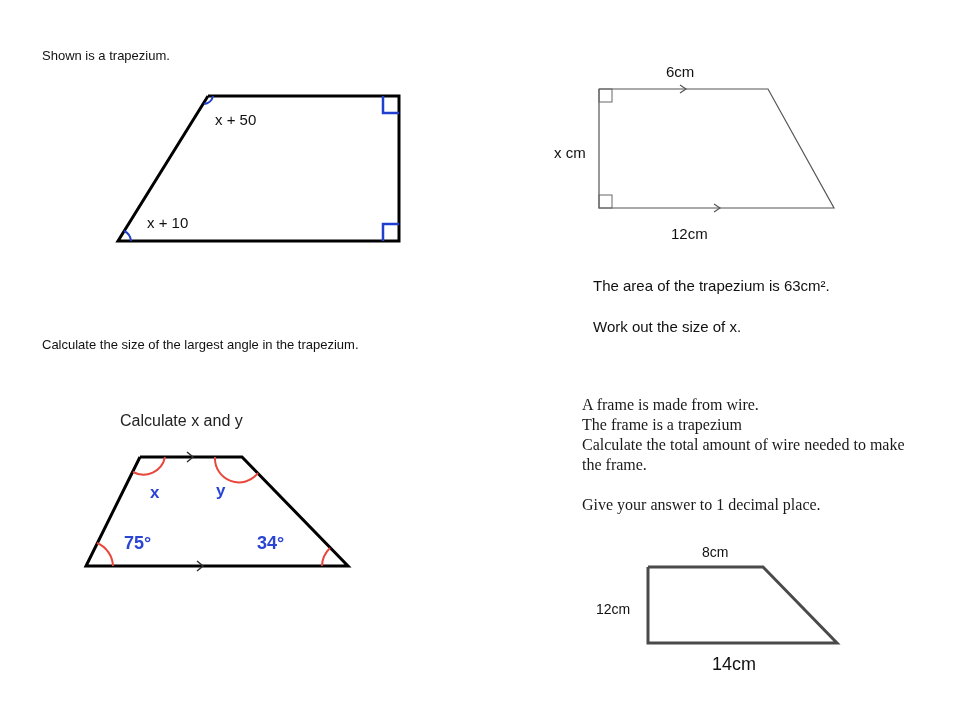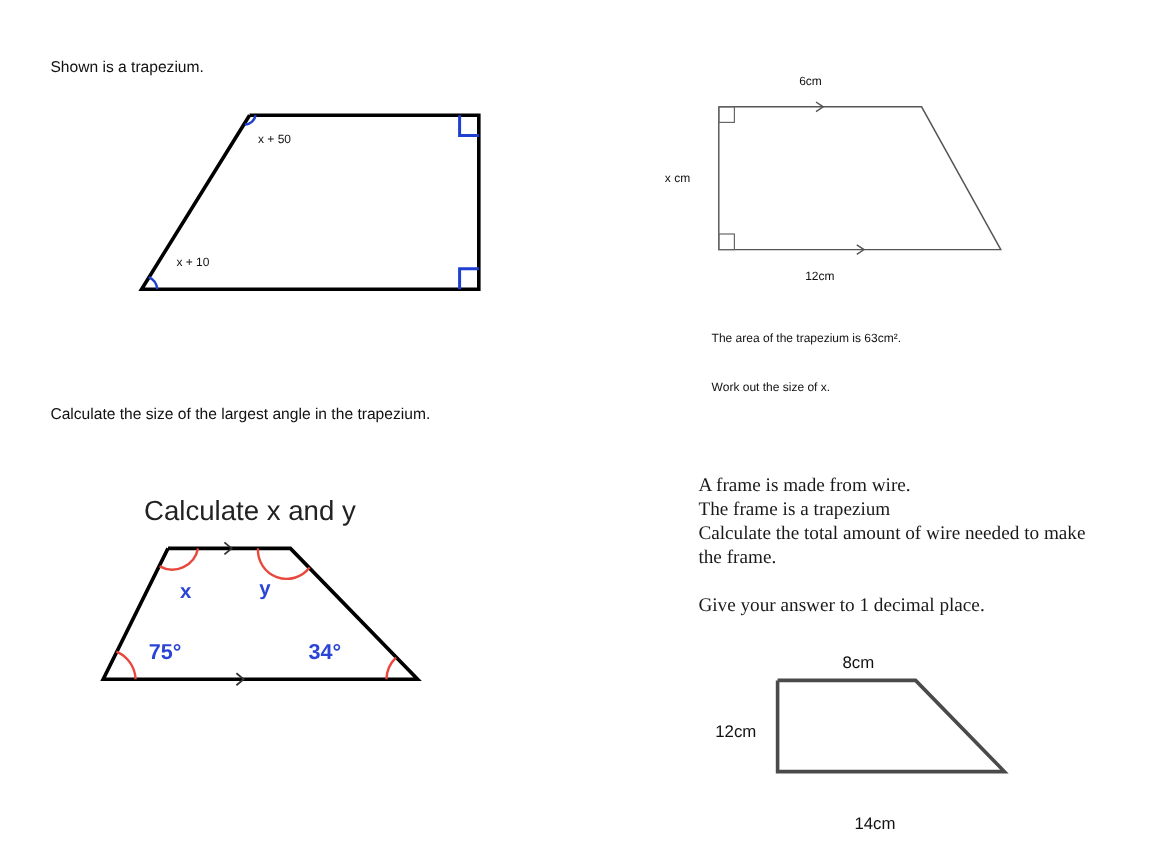--- a/index.html
+++ b/index.html
@@ -2,21 +2,21 @@
 <html><head>
   <meta charset="utf-8">
   <style>
     html, body { margin: 0; padding: 0; }
     body {
       width: 960px; height: 720px; background: #ffffff; position: relative; overflow: hidden;
       font-family: "Liberation Sans", sans-serif; color: #111;
     }
     .abs { position: absolute; white-space: nowrap; }
     .sans13 { font-family: "Liberation Sans", sans-serif; font-size: 13px; }
-    .sans15 { font-family: "Liberation Sans", sans-serif; font-size: 10px; }
+    .sans15 { font-family: "Liberation Sans", sans-serif; font-size: 15px; }
     .serif15 { font-family: "Liberation Serif", serif; font-size: 16px; line-height: 20px; color: #1a1a1a; }
     svg.fig { position: absolute; left: 0; top: 0; }
   </style>
 </head>
 <body>
 
 <div class="abs sans13" style="left:42px; top:48px;">Shown is a trapezium.</div>
 
 <svg class="fig" width="960" height="720">
 
@@ -56,29 +56,29 @@
 <div class="abs sans15" style="left:215px; top:111px;text-align:center;">x + 50</div>
 <div class="abs sans15" style="left:147px; top:214px;">x + 10</div>
 <div class="abs sans13" style="left:42px; top:293px;margin-top:44px;">Calculate the size of the largest angle in the trapezium.</div>
 
 <div class="abs sans15" style="left:666px; top:63px;">6cm</div>
 <div class="abs sans15" style="left:554px; top:144px;">x cm</div>
 <div class="abs sans15" style="left:671px; top:225px;">12cm</div>
 <div class="abs sans15" style="left:593px; top:277px;">The area of the trapezium is 63cm².</div>
 <div class="abs sans15" style="left:593px; top:318px;">Work out the size of x.</div>
 
-<div class="abs" style="left:120px; top:412px; font-size:23px; color:#222;">Calculate x and y</div>
+<div class="abs" style="left:120px; top:412px; font-size:16px; color:#222;">Calculate x and y</div>
 <div class="abs" style="left:150px; top:483px; font-size:17px; color:#2a44d6; font-weight:bold;">x</div>
 <div class="abs" style="left:216px; top:481px; font-size:17px; color:#2a44d6; font-weight:bold;">y</div>
 <div class="abs" style="left:124px; top:533px; font-size:18px; color:#2a44d6; font-weight:bold;">75°</div>
 <div class="abs" style="left:257px; top:533px; font-size:18px; color:#2a44d6; font-weight:bold;">34°</div>
 
 <div class="abs serif15" style="left:582px; top:395px;">
   <div>A frame is made from wire.</div>
   <div>The frame is a trapezium</div>
   <div>Calculate the total amount of wire needed to make</div>
   <div>the frame.</div>
 </div>
 <div class="abs serif15" style="left:582px; top:495px;">Give your answer to 1 decimal place.</div>
 
 <div class="abs" style="left:702px; top:544px; font-size:14px;">8cm</div>
 <div class="abs" style="left:596px; top:601px; font-size:14px;">12cm</div>
-<div class="abs" style="left:712px; top:654px; font-size:14px;margin-top:24px;">14cm</div>
+<div class="abs" style="left:712px; top:654px; font-size:18px;">14cm</div>
 
 </body></html>

